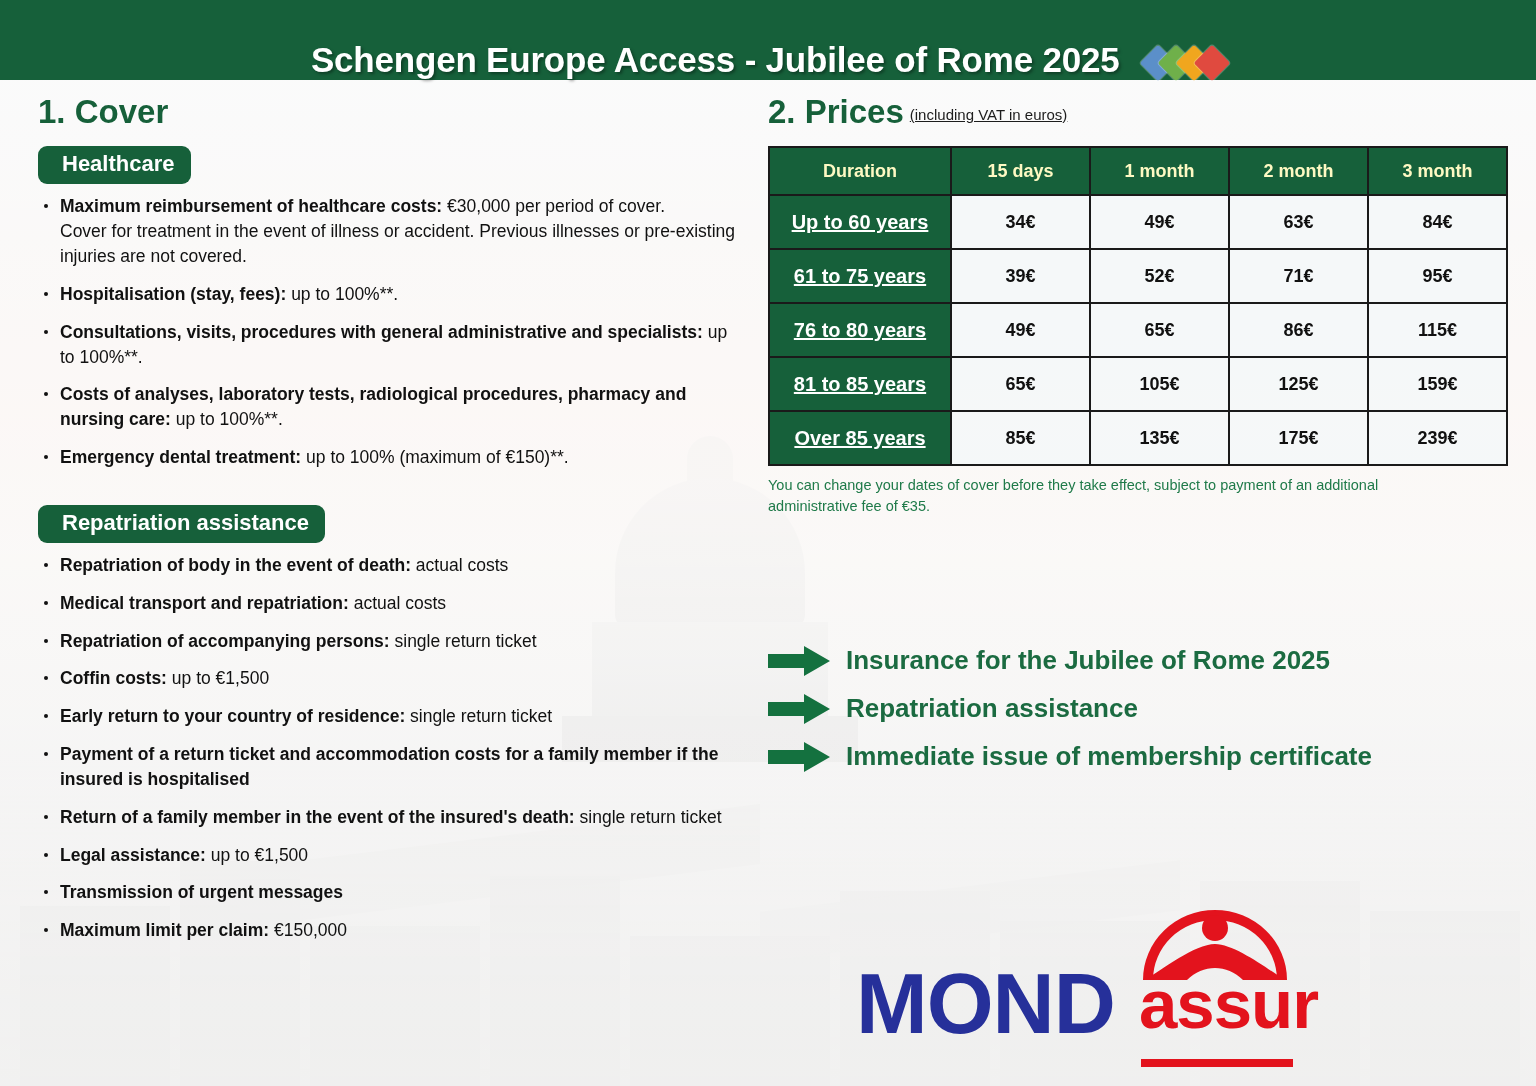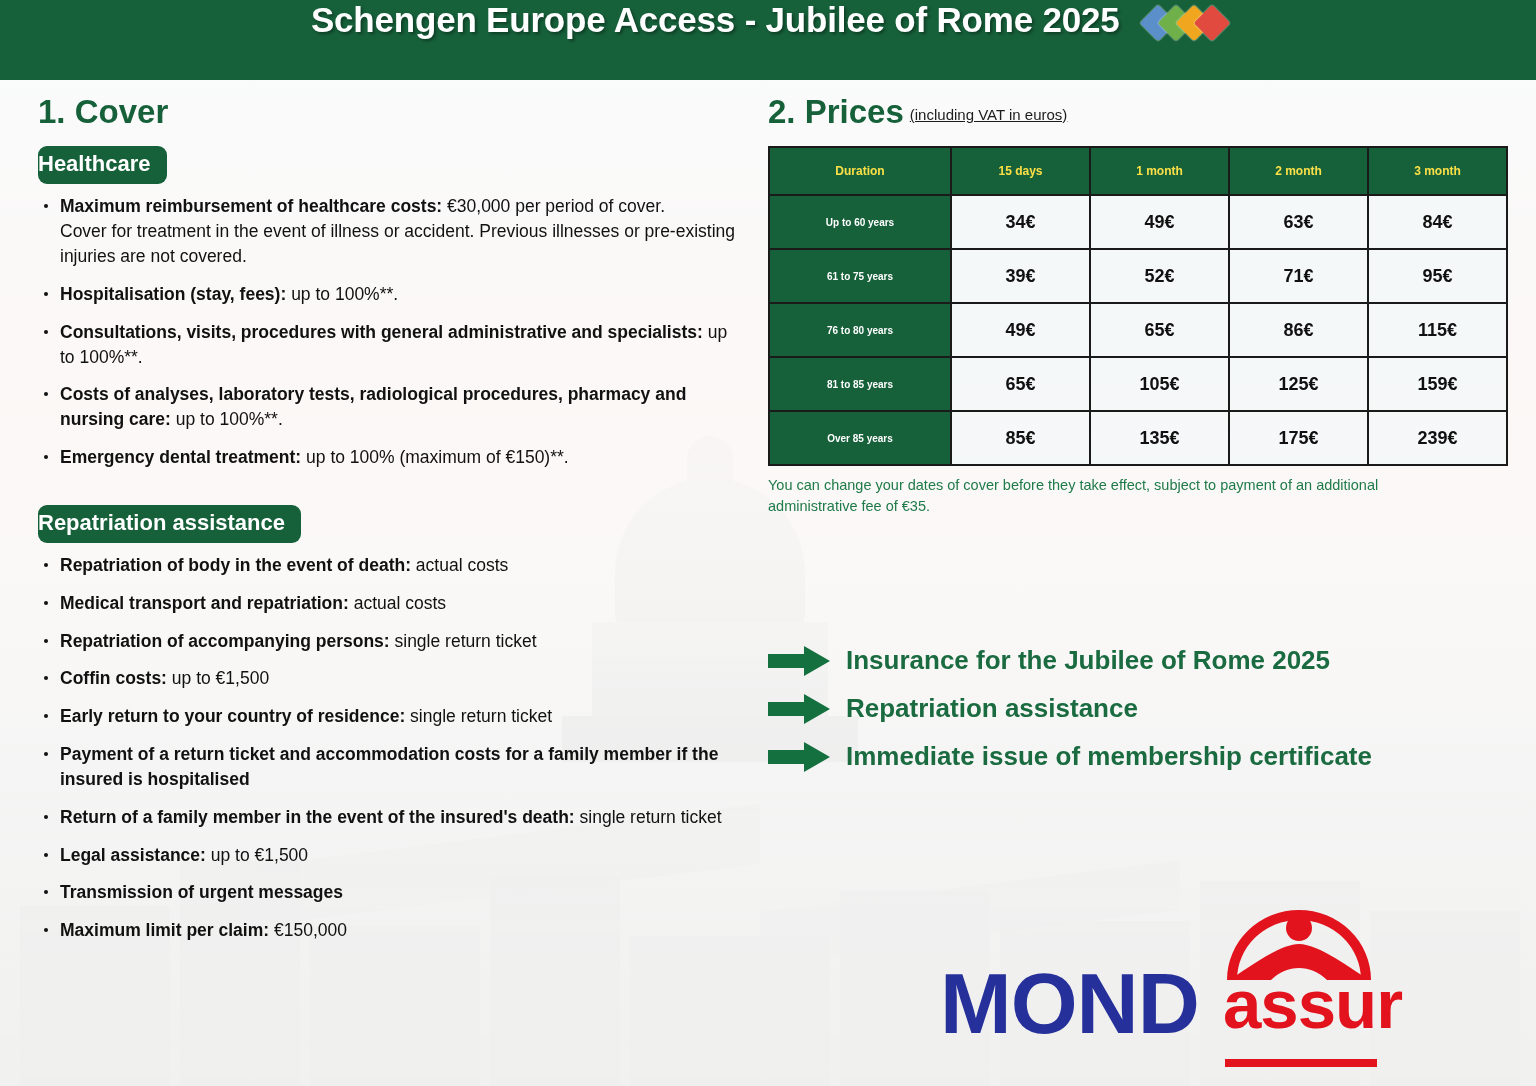--- a/index.html
+++ b/index.html
@@ -114,21 +114,21 @@
 
   
   .header {
     position: absolute;
     left: 0; top: 0;
     width: 1536px;
     height: 80px;
     background: #16603a;
     z-index: 5;
     display: flex;
-    align-items: flex-start;
+    align-items: flex-end;
     justify-content: center;
   }
   .header-title {
     color: #ffffff;
     font-size: 35px;
     font-weight: bold;
     letter-spacing: -.2px;
     text-shadow: 2px 2px 3px rgba(0,0,0,.35);
     white-space: nowrap;
   }
@@ -186,21 +186,21 @@
     margin-left: 6px;
     vertical-align: 3px;
     text-decoration: underline;
   }
   .badge {
     display: inline-block;
     background: #16603a;
     color: #ffffff;
     font-size: 22px;
     font-weight: bold;
-    padding: 5px 16px 7px 0;
+    padding: 5px 16px 7px 24px;
     border-radius: 9px;
     margin-bottom: 10px;
   }
 
   
   ul.bullets {
     list-style: none;
     margin: 0;
     padding: 0;
   }
@@ -239,31 +239,32 @@
     width: 718px;
     table-layout: fixed;
   }
   table.prices th, table.prices td {
     border: 2px solid #1a1a1a;
     text-align: center;
     vertical-align: middle;
   }
   table.prices thead th {
     background: #16603a;
-    color: #fde047;
-    font-size: 12px;
+    color: #fef9c3;
+    font-size: 18px;
     font-weight: bold;
     height: 44px;
   }
   table.prices tbody th {
     background: #16603a;
     color: #ffffff;
-    font-size: 10px;
+    font-size: 20px;
     font-weight: bold;
     height: 50px;
+    text-decoration: underline;
   }
   table.prices tbody td {
     background: rgba(244,247,249,.80);
     color: #111111;
     font-size: 18px;
     font-weight: bold;
     height: 50px;
   }
   .table-note {
     margin-top: 9px;
@@ -294,21 +295,21 @@
   .callout-text {
     color: #1b6b41;
     font-size: 26px;
     font-weight: bold;
     white-space: nowrap;
   }
 
   
   .logo {
     position: absolute;
-    left: 940px;
+    left: 856px;
     top: 822px;
     width: 460px;
     height: 160px;
   }
   .logo-word {
     position: absolute;
     left: 0;
     top: 58px;
     font-size: 86px;
     font-weight: bold;

